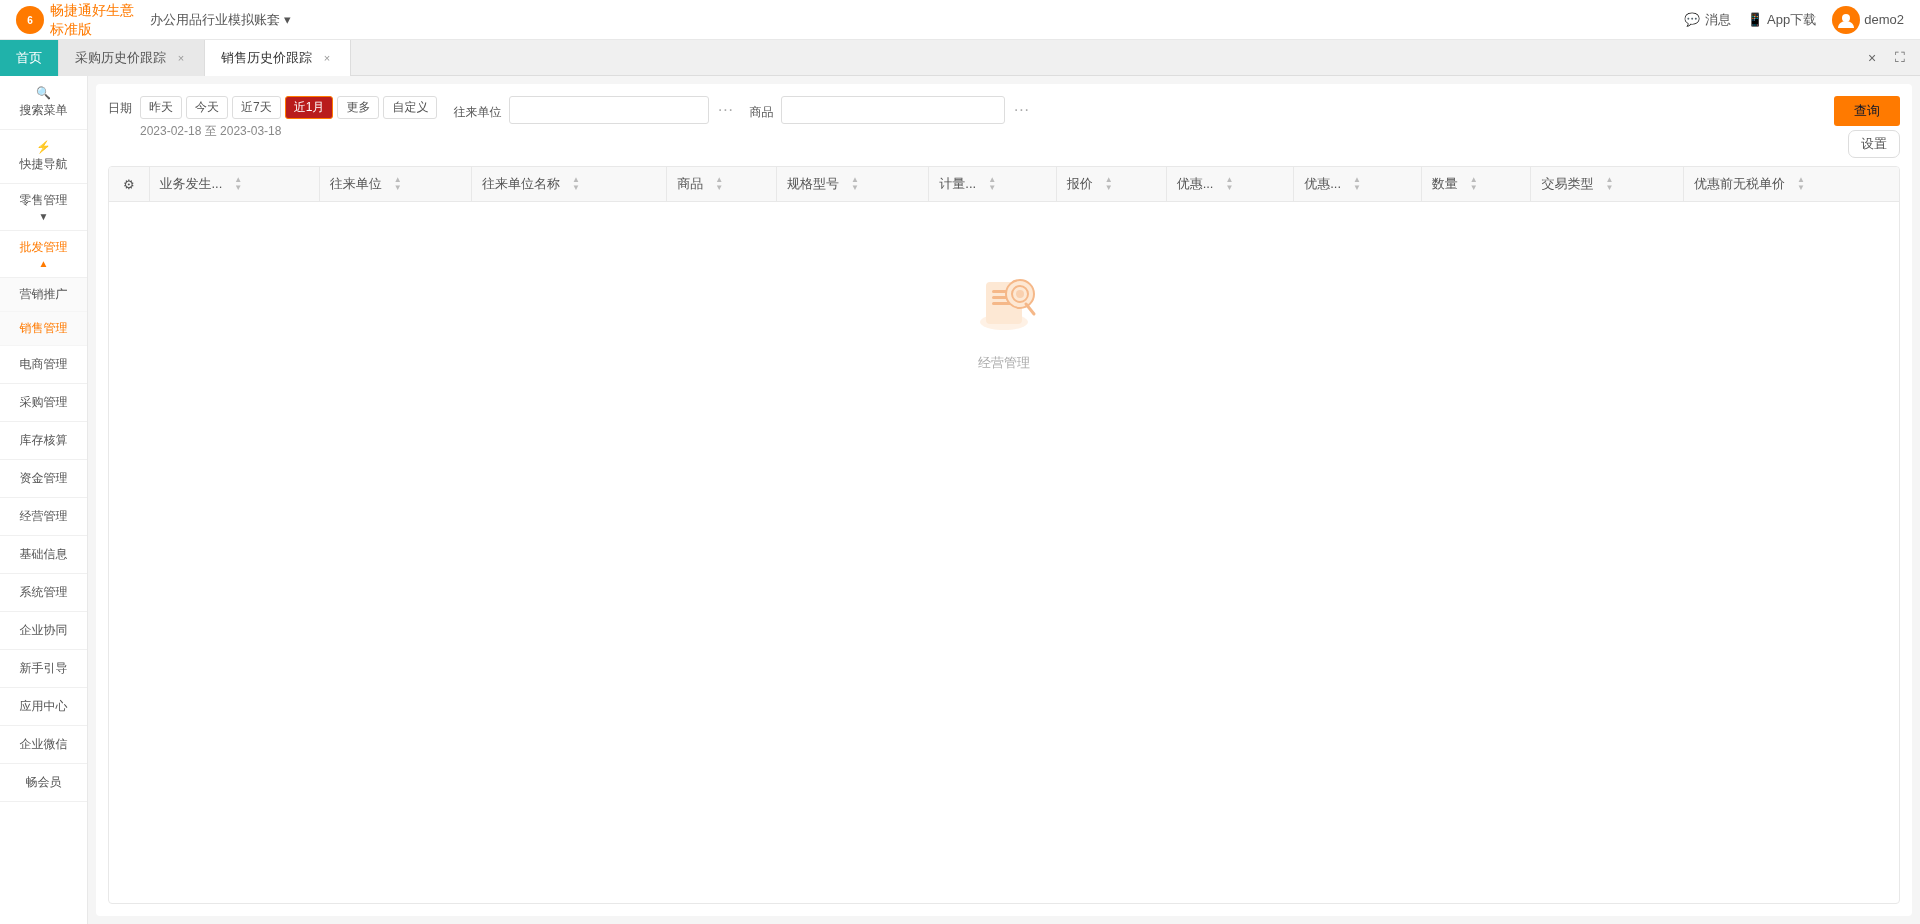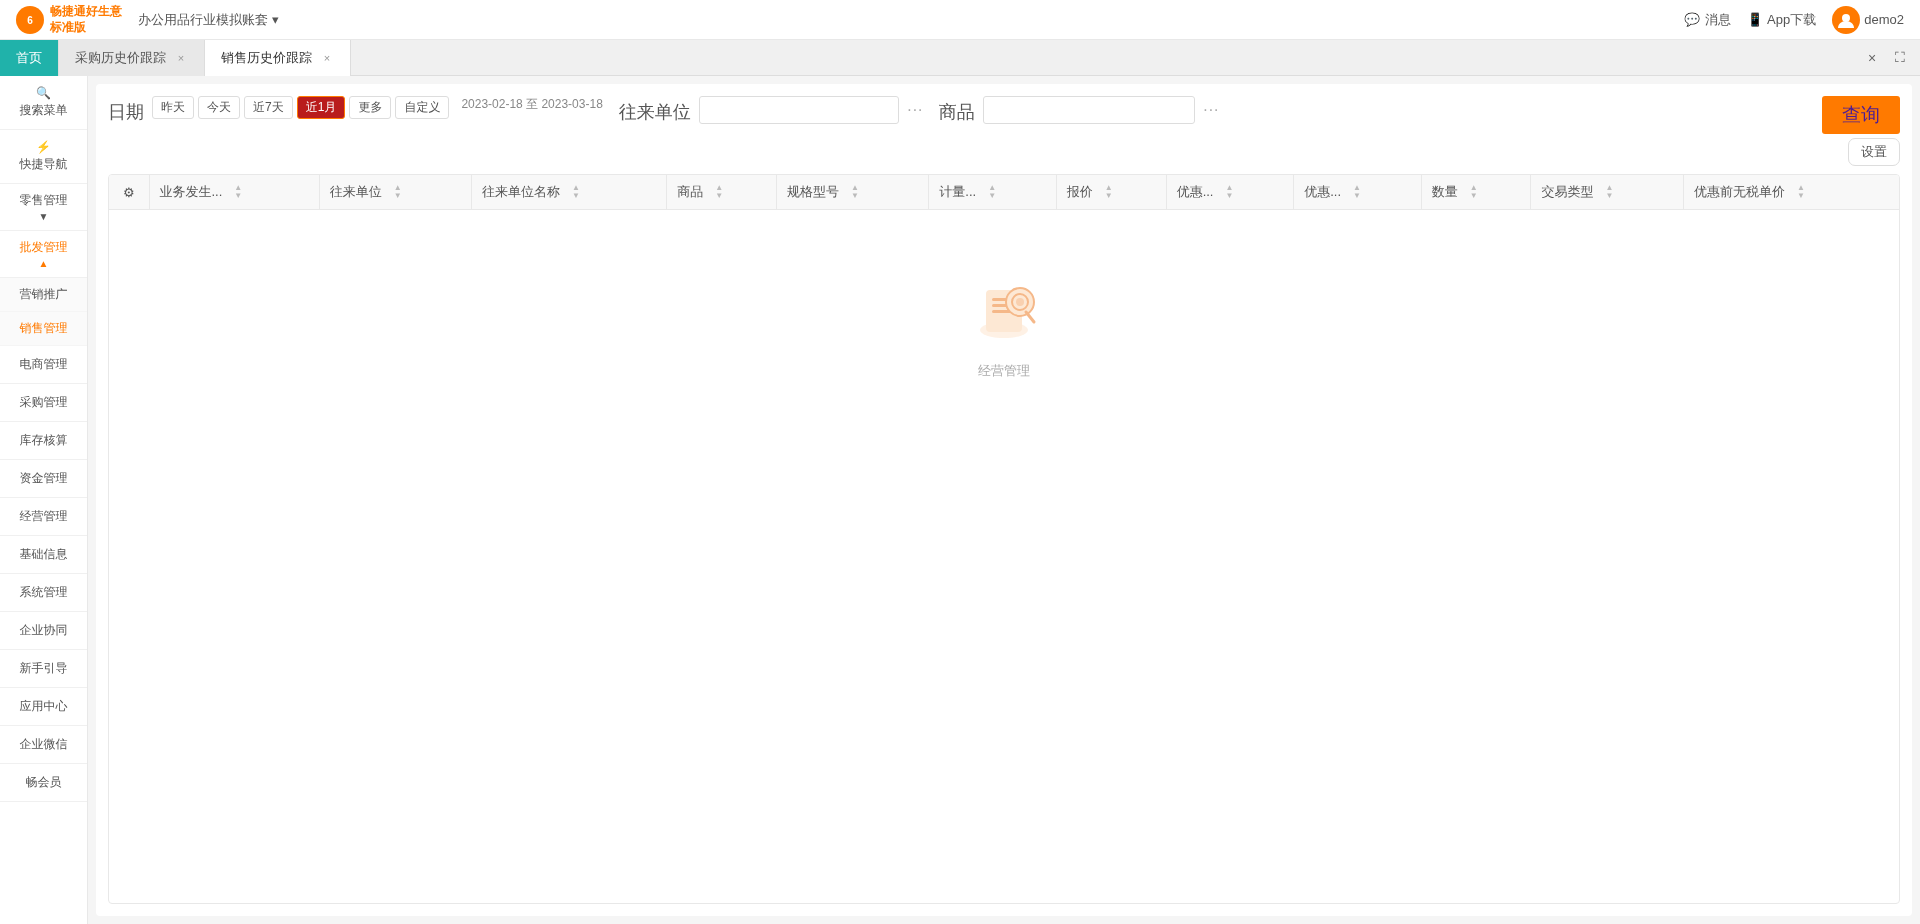--- a/index.html
+++ b/index.html
@@ -32,24 +32,24 @@
       background: #ff7a00;
       border-radius: 50%;
       display: flex;
       align-items: center;
       justify-content: center;
       color: white;
       font-size: 12px;
       font-weight: bold;
     }
     .logo-text {
-      font-size: 12px;
+      font-size: 14px;
       color: #ff7a00;
       line-height: 1.3;
-      font-weight: bold;
+      font-weight: normal;
     }
     .app-selector {
       display: flex;
       align-items: center;
       gap: 4px;
       color: #555;
       font-size: 13px;
       cursor: pointer;
       padding: 4px 8px;
       border-radius: 4px;
@@ -251,29 +251,29 @@
       justify-content: center;
       color: white;
       font-size: 10px;
     }
     .filter-group {
       display: flex;
       align-items: flex-start;
       gap: 8px;
     }
     .filter-label {
-      font-size: 18px;
+      font-size: 12px;
       color: #555;
       white-space: nowrap;
       padding-top: 4px;
     }
     .filter-controls {
       display: flex;
-      flex-direction: row;
-      gap: 12px;
+      flex-direction: column;
+      gap: 4px;
     }
     .date-buttons {
       display: flex;
       align-items: center;
       gap: 4px;
     }
     .date-btn {
       padding: 2px 8px;
       border: 1px solid #ddd;
       border-radius: 3px;
@@ -307,25 +307,25 @@
       outline: none;
     }
     .filter-dots {
       color: #aaa;
       font-size: 16px;
       cursor: pointer;
     }
     .search-btn {
       padding: 6px 20px;
       background: #ff7a00;
-      color: #4c1d95;
+      color: #0f172a;
       border: none;
       border-radius: 3px;
       cursor: pointer;
-      font-size: 19px;
+      font-size: 13px;
     }
     .settings-btn {
       padding: 4px 12px;
       background: #fff;
       color: #555;
       border: 1px solid #ddd;
       border-radius: 7px;
       cursor: pointer;
       font-size: 13px;
     }

